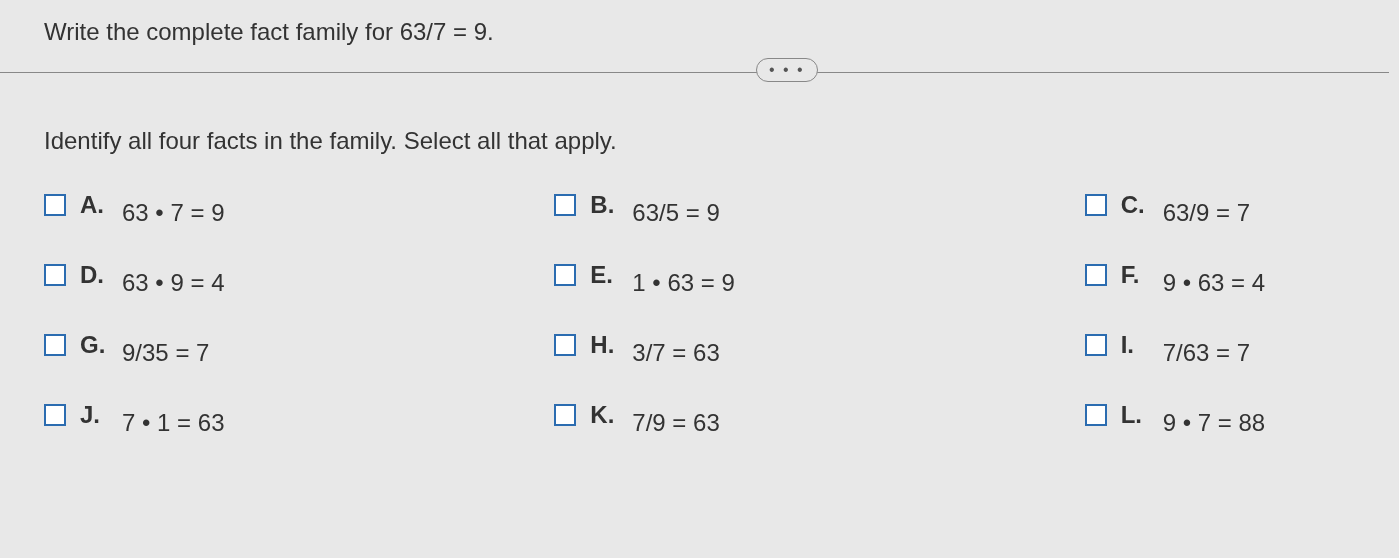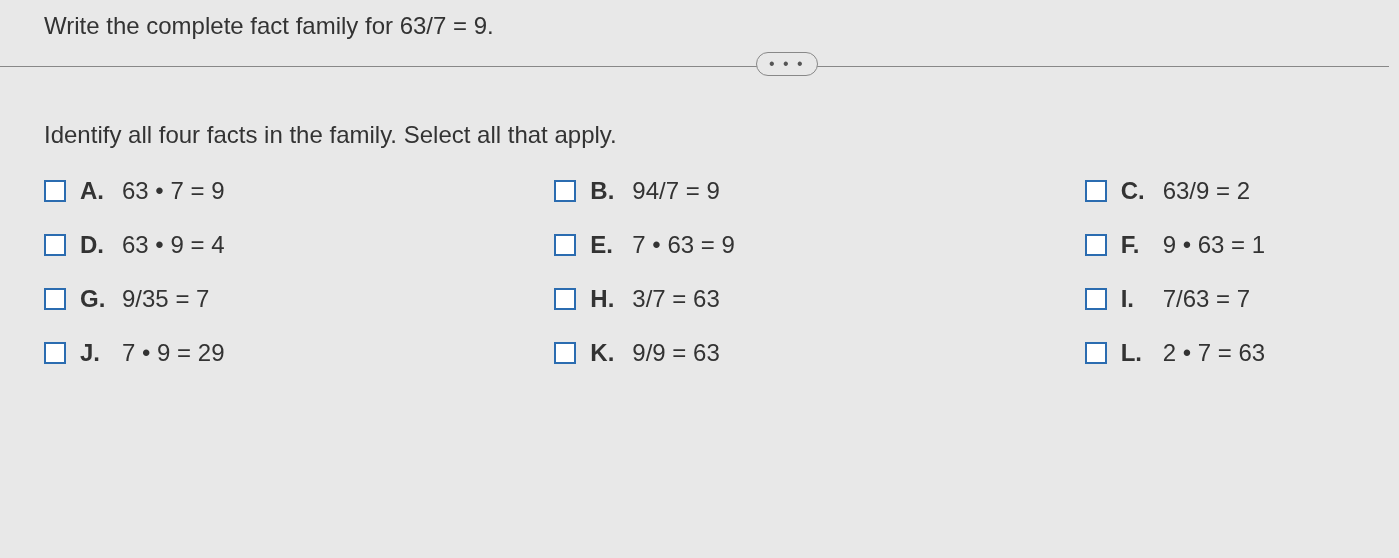--- a/index.html
+++ b/index.html
@@ -6,21 +6,21 @@
   body {
     font-family: Arial, Helvetica, sans-serif;
     background: #e8e8e8;
     width: 1399px;
     height: 558px;
     color: #333;
     font-size: 24px;
     position: relative;
   }
   .question-top {
-    padding: 12px 44px 26px 44px;
+    padding: 18px 44px 26px 44px;
   }
   .divider-wrap {
     position: relative;
     height: 1px;
     margin: 0 10px 0 0;
   }
   .divider {
     border: none;
     border-top: 1px solid #888;
     margin: 0;
@@ -63,20 +63,21 @@
     flex-shrink: 0;
     cursor: pointer;
   }
   .opt-letter {
     font-weight: bold;
     min-width: 28px;
     color: #333;
   }
   .opt-text {
     color: #333;
+    margin-top: 16px;
   }
   .col2 { padding-left: 70px; }
   .col3 { padding-left: 160px; }
 </style>
 </head>
 <body>
 
 <div class="question-top">
   <span>Write the complete fact family for 63/7 = 9.</span>
 </div>
@@ -95,42 +96,42 @@
 <div class="options-grid">
 
   <div class="option">
     <div class="checkbox"></div>
     <span class="opt-letter">A.</span>
     <span class="opt-text">63 • 7 = 9</span>
   </div>
   <div class="option col2">
     <div class="checkbox"></div>
     <span class="opt-letter">B.</span>
-    <span class="opt-text">94/7 = 9</span>
+    <span class="opt-text">63/5 = 9</span>
   </div>
   <div class="option col3">
     <div class="checkbox"></div>
     <span class="opt-letter">C.</span>
-    <span class="opt-text">63/9 = 2</span>
+    <span class="opt-text">63/9 = 7</span>
   </div>
 
   <div class="option">
     <div class="checkbox"></div>
     <span class="opt-letter">D.</span>
     <span class="opt-text">63 • 9 = 4</span>
   </div>
   <div class="option col2">
     <div class="checkbox"></div>
     <span class="opt-letter">E.</span>
-    <span class="opt-text">7 • 63 = 9</span>
+    <span class="opt-text">1 • 63 = 9</span>
   </div>
   <div class="option col3">
     <div class="checkbox"></div>
     <span class="opt-letter">F.</span>
-    <span class="opt-text">9 • 63 = 1</span>
+    <span class="opt-text">9 • 63 = 4</span>
   </div>
 
   <div class="option">
     <div class="checkbox"></div>
     <span class="opt-letter">G.</span>
     <span class="opt-text">9/35 = 7</span>
   </div>
   <div class="option col2">
     <div class="checkbox"></div>
     <span class="opt-letter">H.</span>
@@ -138,26 +139,26 @@
   </div>
   <div class="option col3">
     <div class="checkbox"></div>
     <span class="opt-letter">I.</span>
     <span class="opt-text">7/63 = 7</span>
   </div>
 
   <div class="option">
     <div class="checkbox"></div>
     <span class="opt-letter">J.</span>
-    <span class="opt-text">7 • 9 = 29</span>
+    <span class="opt-text">7 • 1 = 63</span>
   </div>
   <div class="option col2">
     <div class="checkbox"></div>
     <span class="opt-letter">K.</span>
-    <span class="opt-text">9/9 = 63</span>
+    <span class="opt-text">7/9 = 63</span>
   </div>
   <div class="option col3">
     <div class="checkbox"></div>
     <span class="opt-letter">L.</span>
-    <span class="opt-text">2 • 7 = 63</span>
+    <span class="opt-text">9 • 7 = 88</span>
   </div>
 
 </div>
 
 </body></html>

